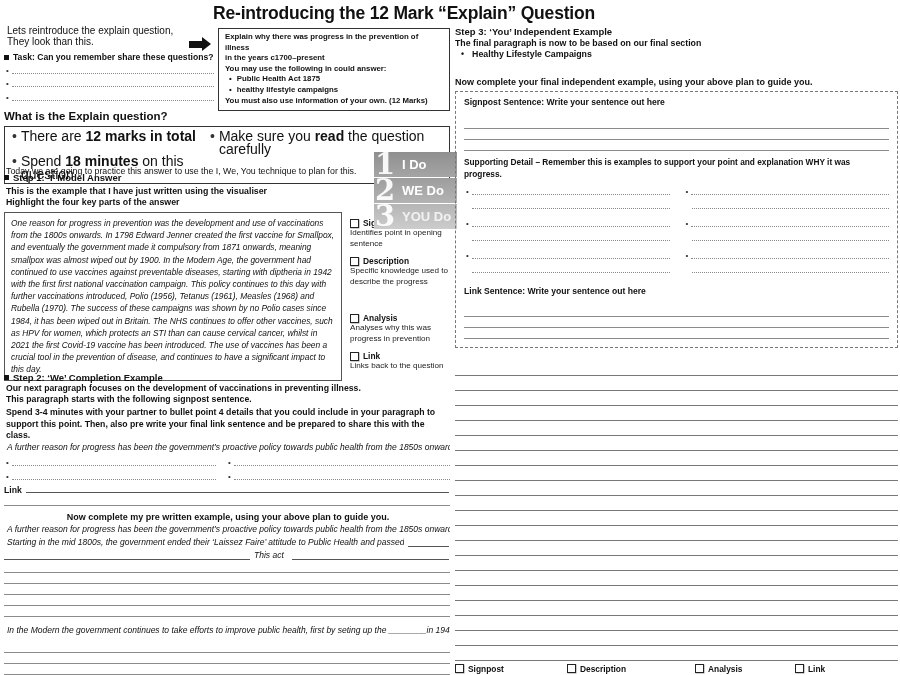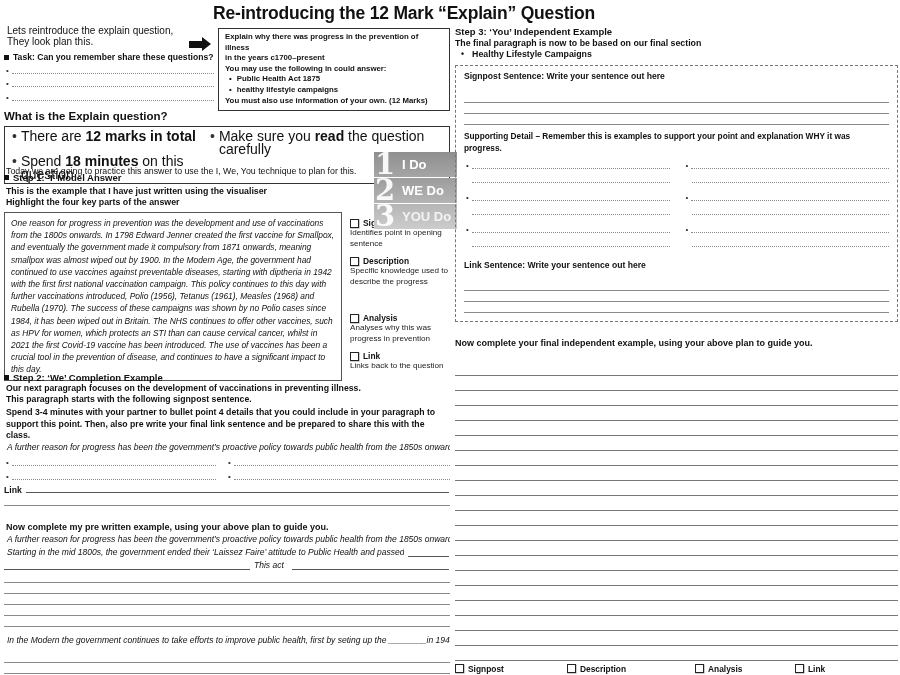--- a/index.html
+++ b/index.html
@@ -115,21 +115,21 @@
 </style>
 </head>
 <body>
 
 <div id="title">Re-introducing the 12 Mark “Explain” Question</div>
 
 <div id="left-col">
 
   <div id="intro-row">
     <div class="intro-line">Lets reintroduce the explain question,</div>
-    <div class="intro-line">They look plan this.</div>
+    <div class="intro-line">They look than this.</div>
     <div id="arrow">
       <span class="shaft"></span>
       <span class="head"></span>
     </div>
     <div class="task-head">
       <span class="sq"></span>
       <span>Task: Can you remember share these questions?</span>
     </div>
     <div style="width:210px;">
       <div class="dotrow">
@@ -238,21 +238,21 @@
           <span class="dfl"></span>
         </div>
     </div>
 
     <div class="flrow">
       <span class="lbl-b">Link</span>
       <span class="fl"></span>
     </div>
     <div class="wline"></div>
 
-    <div class="s2-bold" style="margin-top:16px;font-size:9px;">Now complete my pre written example, using your above plan to guide you.</div>
+    <div class="s2-bold" style="margin-top:6px;font-size:9px;text-align:center;">Now complete my pre written example, using your above plan to guide you.</div>
     <div class="s2-ital">A further reason for progress has been the government’s proactive policy towards public health from the 1850s onwards.</div>
     <div class="flrow" style="height:13.5px;">
       <span class="s2-ital" style="padding-left:3px;margin-top:24px;">Starting in the mid 1800s, the government  ended their ‘Laissez Faire’ attitude to Public Health and passed</span>
       <span class="fl"></span>
     </div>
     <div class="flrow">
       <span class="actfl1"></span>
       <span class="s2-ital" style="padding:0 4px;">This act</span>
       <span class="fl"></span>
     </div>
@@ -290,20 +290,22 @@
   </div>
 </div>
 
 <div id="right-col">
   <div class="s3-bold" style="font-size:9.5px;">Step 3: ‘You’ Independent Example</div>
   <div class="s3-bold">The final paragraph is now to be based on our final section</div>
   <div class="s3-bullet">
     <span>Healthy Lifestyle Campaigns</span>
   </div>
 
+  <div id="now-final">Now complete your final independent example, using your above plan to guide you.</div>
+
   <div id="dashed-box">
     <div class="s3-bold" style="font-size:8.6px;">Signpost Sentence: Write your sentence out here</div>
     <div class="rl first"></div>
     <div class="rl"></div>
     <div class="rl"></div>
 
     <div class="s3-bold" style="font-size:8.3px;margin-top:6px;">Supporting Detail – Remember this is examples to support your point and explanation WHY it was progress.</div>
     <div id="sd-grid">
       <div class="sd-item">
         <div class="dotrow">
@@ -354,22 +356,20 @@
           </div>
       </div>
     </div>
 
     <div class="s3-bold" style="font-size:8.6px;margin-top:8px;">Link Sentence: Write your sentence out here</div>
     <div class="rl" style="margin-top:8px;"></div>
     <div class="rl"></div>
     <div class="rl"></div>
   </div>
 
-  <div id="now-final">Now complete your final independent example, using your above plan to guide you.</div>
-
   <div id="rlines">
     <div class="wl2"></div>
     <div class="wl2"></div>
     <div class="wl2"></div>
     <div class="wl2"></div>
     <div class="wl2"></div>
     <div class="wl2"></div>
     <div class="wl2"></div>
     <div class="wl2"></div>
     <div class="wl2"></div>

